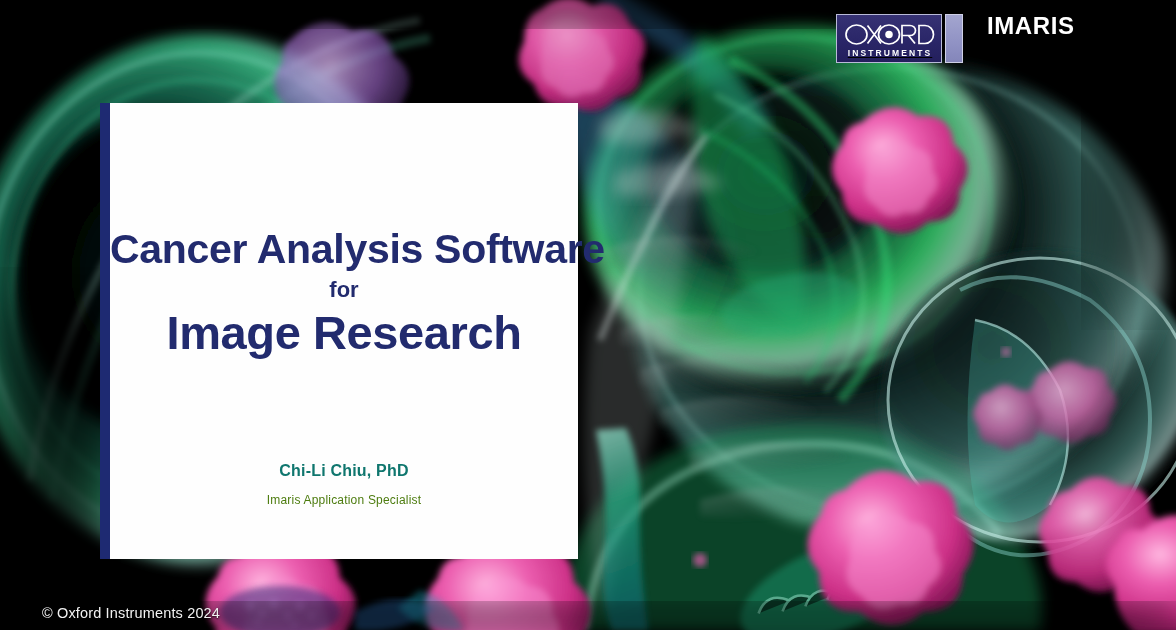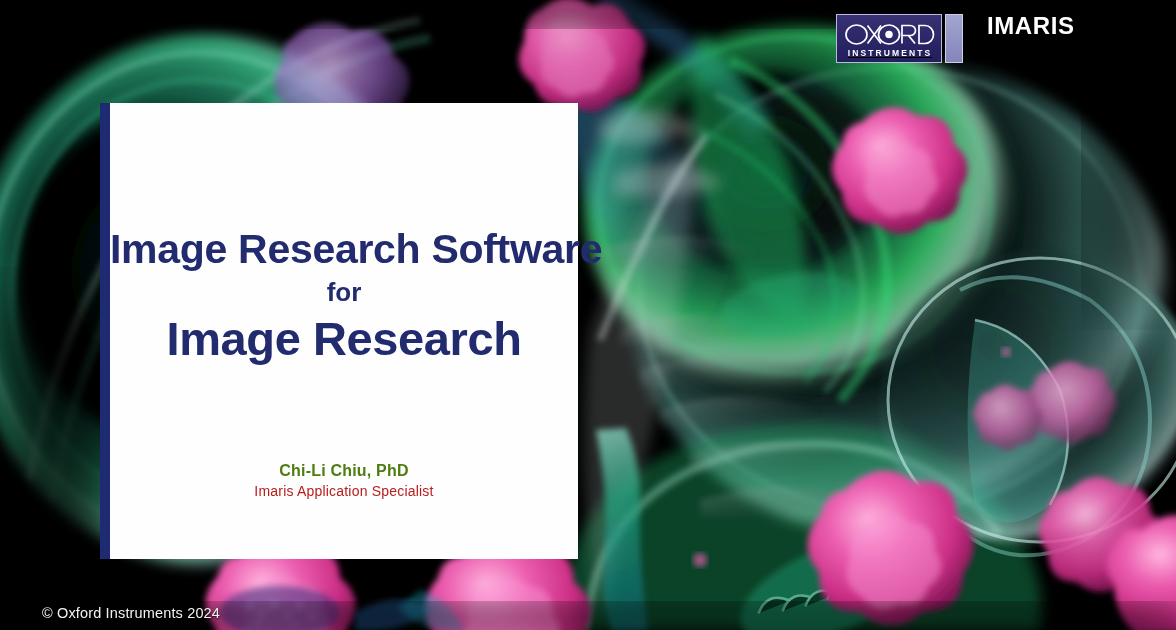--- a/index.html
+++ b/index.html
@@ -111,21 +111,21 @@
     color:#222b6e;
   }
   .hl-1{
     font-size:41px;
     font-weight:700;
     letter-spacing:-0.3px;
     line-height:1.05;
     white-space:nowrap;
   }
   .hl-2{
-    font-size:26px;
+    font-size:22px;
     font-weight:700;
     line-height:1.5;
     margin-top:2px;
   }
   .hl-3{
     font-size:47px;
     font-weight:700;
     letter-spacing:-0.4px;
     line-height:1.05;
     margin-top:2px;
@@ -135,30 +135,31 @@
   #presenter-group{
     position:absolute;
     left:0;
     right:0;
     top:358px;
     text-align:center;
   }
   #presenter-name{
     font-size:16px;
     font-weight:700;
-    color:#4d7c0f;
+    color:#0f766e;
     letter-spacing:0.2px;
     line-height:1.3;
     text-align:center;
   }
   #presenter-role{
-    font-size:14px;
+    font-size:12px;
     font-weight:400;
-    color:#b91c1c;
+    color:#4d7c0f;
     letter-spacing:0.2px;
+    margin-top:11px;
     line-height:1.3;
   }
 
   
   #copyright{
     position:absolute;
     left:42px;
     bottom:9px;
     color:#f2f2f2;
     font-size:14.5px;
@@ -408,21 +409,21 @@
     </div>
     <div id="oi-sidebar"></div>
     <div id="imaris-wordmark">IMARIS</div>
   </div>
 
   <div id="title-card">
     <div id="card-accent-bar"></div>
     <div id="card-body">
 
       <div id="headline-group">
-        <div class="hl-1">Image Research Software</div>
+        <div class="hl-1">Cancer Analysis Software</div>
         <div class="hl-2">for</div>
         <div class="hl-3">Image Research</div>
       </div>
 
       <div id="presenter-group">
         <div id="presenter-name">Chi-Li Chiu, PhD</div>
         <div id="presenter-role">Imaris Application Specialist</div>
       </div>
 
     </div>

